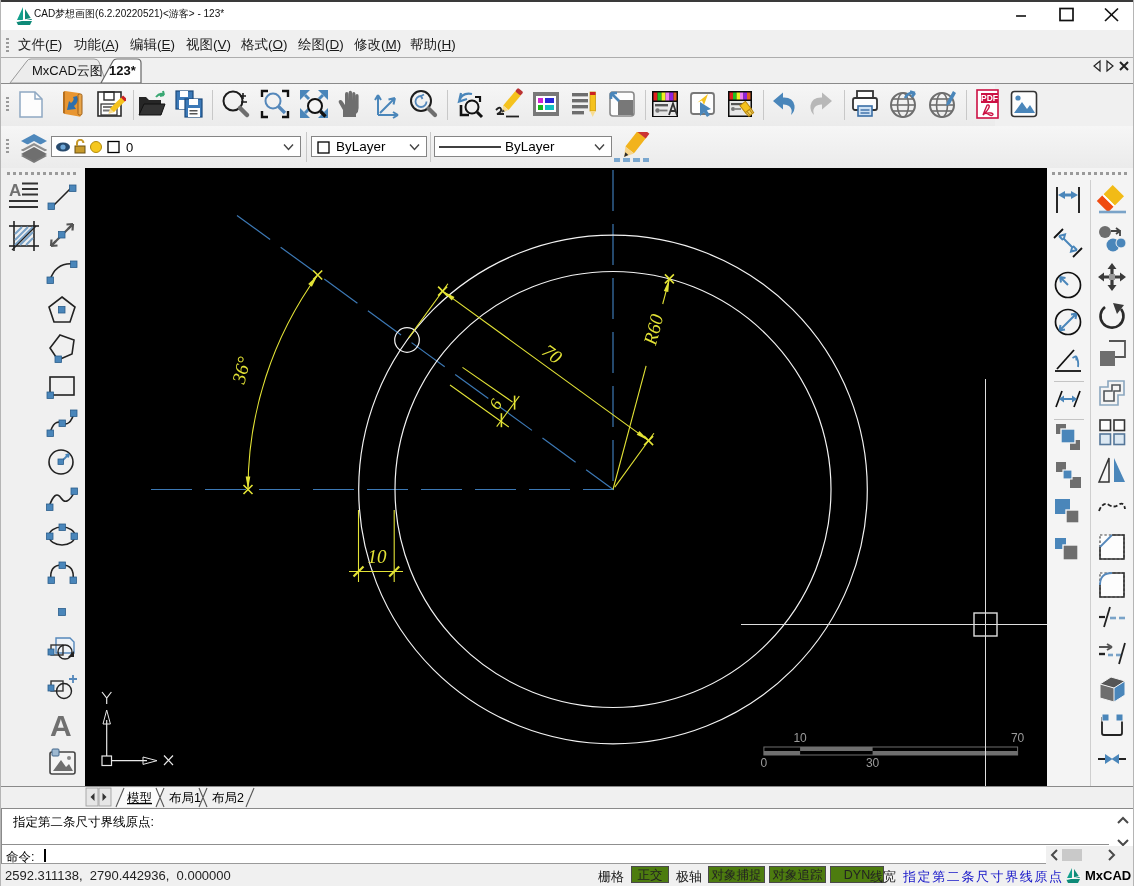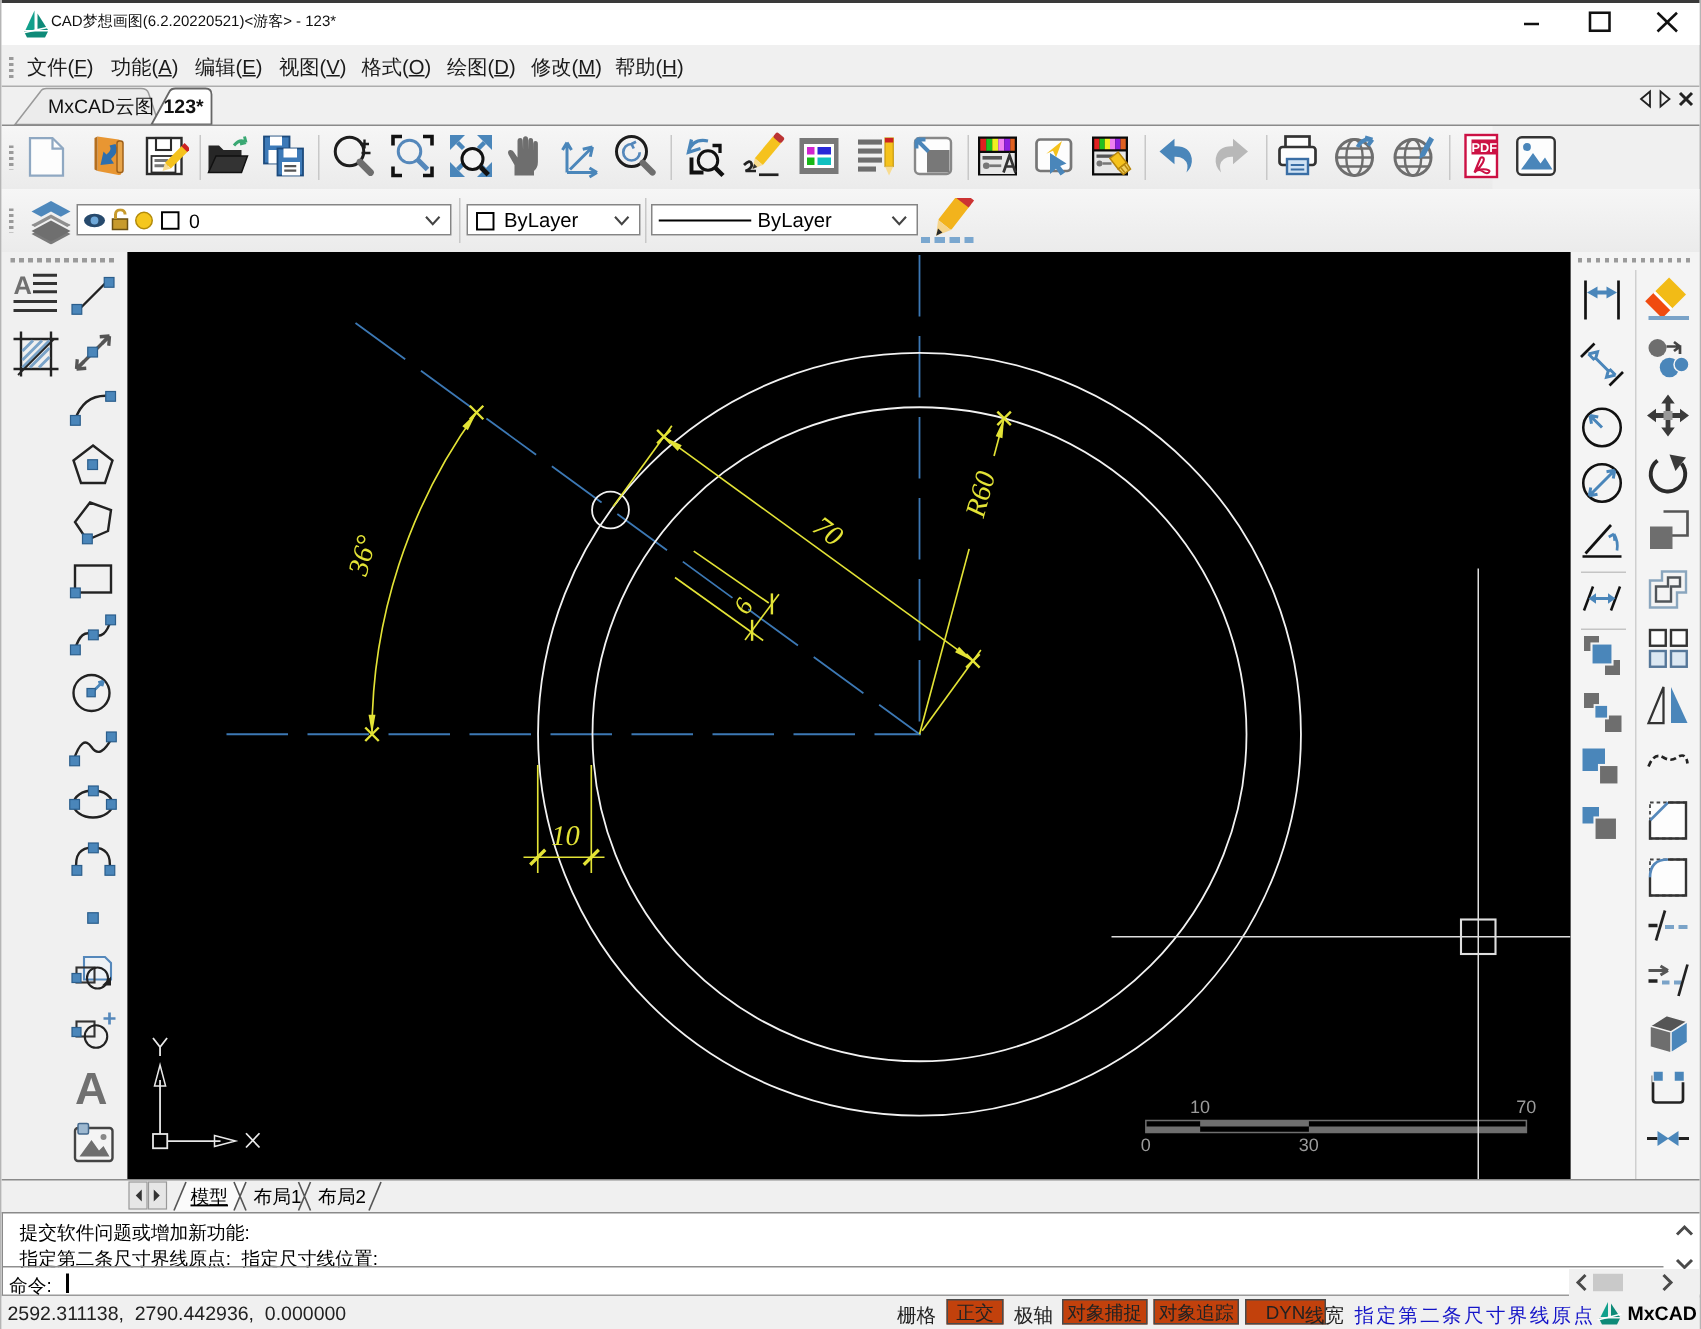--- a/index.html
+++ b/index.html
@@ -31,21 +31,21 @@
   
   #canvas { left:84px; top:168px; width:962px; height:618px; background:#000; }
   
   #laytabs { left:0; top:786px; width:1134px; height:22px; background:#f0f0f0; border-top:1px solid #8a8a8a; }
   
   #cmdwin { left:0; top:808px; width:1134px; height:56px; background:#fff; border:1px solid #8a8a8a; border-bottom:1px solid #9a9a9a; }
   .cmdline { position:absolute; left:11px; font-size:12.5px; color:#000; }
   
   #statusbar { left:0; top:865px; width:1134px; height:21px; background:#f0f0f0; }
   .stxt { position:absolute; top:3px; font-size:13px; color:#222; }
-  .sbtn { position:absolute; top:1px; height:17px; border:1px solid #4a4a4a; background:#c2410c; font-size:12.5px; color:#222; text-align:center; line-height:16px; }
+  .sbtn { position:absolute; top:1px; height:17px; border:1px solid #4a4a4a; background:#4d7c0f; font-size:12.5px; color:#222; text-align:center; line-height:16px; }
 </style>
 </head>
 <body>
 
 <div id="titlebar" class="abs"></div>
 <svg class="abs" style="left:12px;top:5px" width="22" height="22" viewBox="0 0 22 22">
   <path d="M3 16 L19 16 L17 20 L5 20 Z" fill="#0e8a78"></path>
   <path d="M10 2 L10 15 L4 15 Z" fill="#12a08c"></path>
   <path d="M12 4 L12 15 L19 15 Z" fill="#0e8a78"></path>
   <path d="M2 17 L20 13" stroke="#fff" stroke-width="1" fill="none"></path>
@@ -648,22 +648,21 @@
   <path d="M39 1 L31 20" stroke="#555" stroke-width="1.1"></path>
   <path d="M71 20 L79 1 M71 1 L79 20" stroke="#555" stroke-width="1.1" fill="none"></path>
   <path d="M114 20 L122 1 M114 1 L122 20" stroke="#555" stroke-width="1.1" fill="none"></path>
   <path d="M161 20 L169 1" stroke="#555" stroke-width="1.1"></path>
   <text x="42" y="15" font-size="12.5px" fill="#000" text-decoration="underline">模型</text>
   <text x="84" y="15" font-size="12.5px" fill="#000">布局1</text>
   <text x="127" y="15" font-size="12.5px" fill="#000">布局2</text>
 </svg>
 
 <div id="cmdwin" class="abs">
-  <div class="cmdline" style="top:5px">提交软件问题或增加新功能:</div>
-  <div class="cmdline" style="top:22px">指定第二条尺寸界线原点:&nbsp;&nbsp;指定尺寸线位置:</div>
+  <div class="cmdline" style="top:5px">指定第二条尺寸界线原点:</div>
   <div style="position:absolute;left:0;top:35px;width:1107px;height:1px;background:#8f8f8f"></div>
   <div class="cmdline" style="left:4px;top:40px">命令: </div>
   <div style="position:absolute;left:42px;top:40px;width:2px;height:13px;background:#000"></div>
   <svg style="position:absolute;left:1114px;top:5px" width="14" height="36" viewBox="0 0 14 36">
     <path d="M2 9 L7 4 L12 9" fill="none" stroke="#4a4a4a" stroke-width="2"></path>
     <path d="M2 26 L7 31 L12 26" fill="none" stroke="#4a4a4a" stroke-width="2"></path>
   </svg>
   <div style="position:absolute;left:1044px;top:37px;width:90px;height:18px;background:#f0f0f0">
     <svg style="position:absolute;left:3px;top:3px" width="84" height="12" viewBox="0 0 84 12">
       <path d="M8 1 L3 6 L8 11" fill="none" stroke="#4a4a4a" stroke-width="2"></path>

